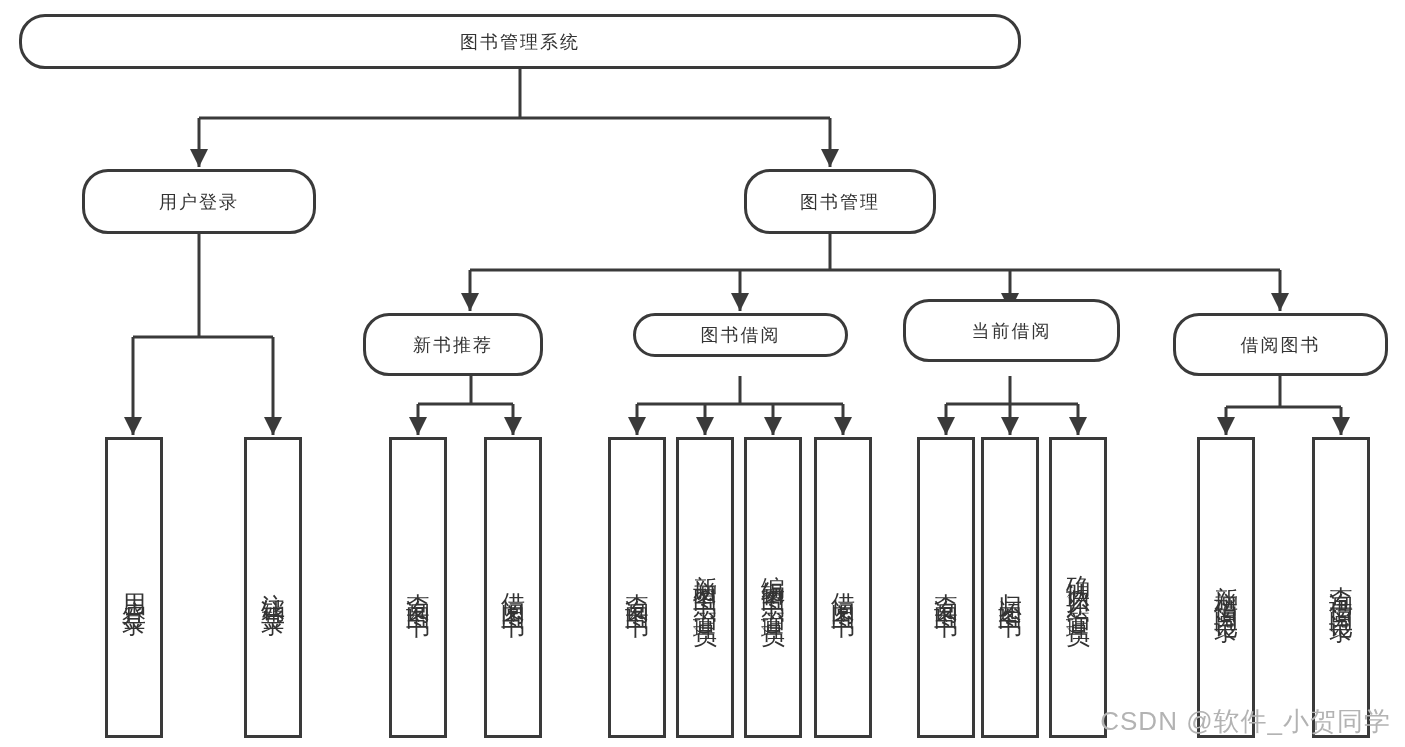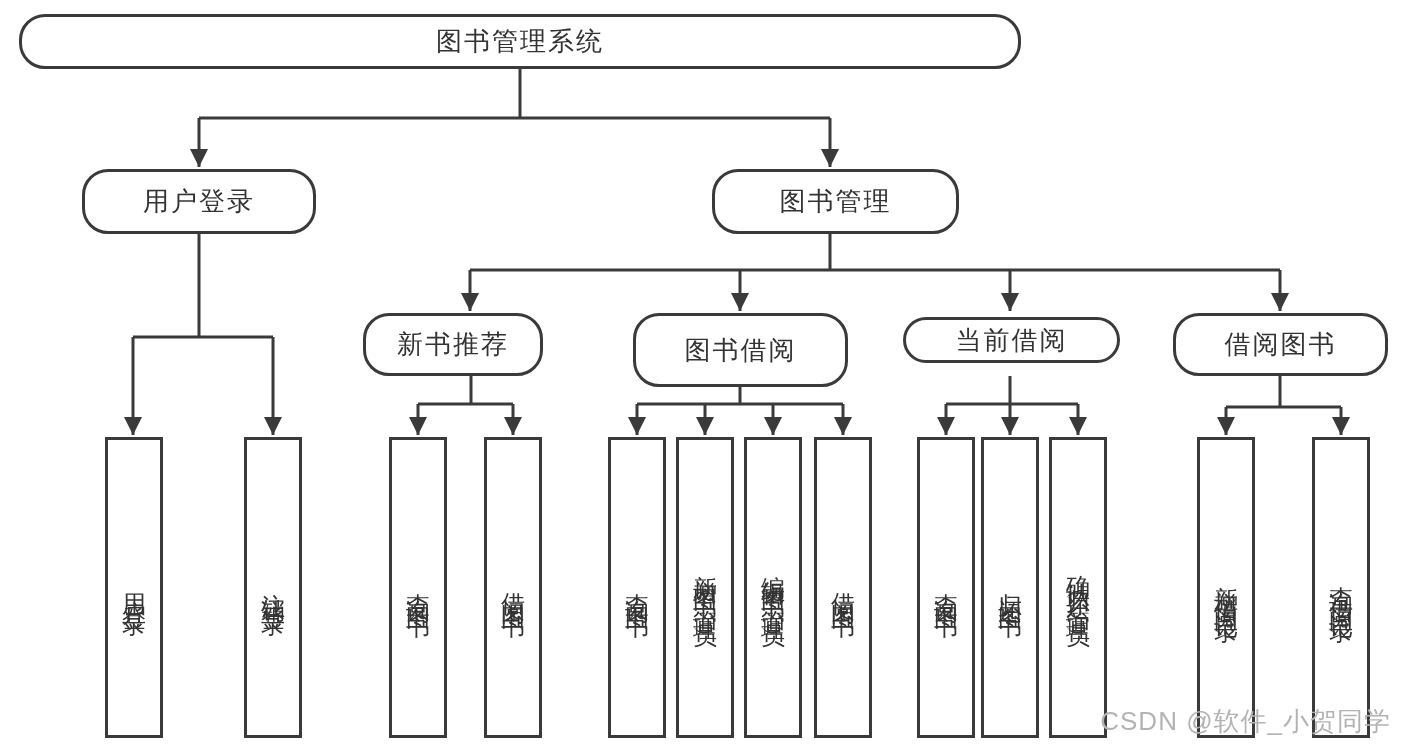--- a/index.html
+++ b/index.html
@@ -23,21 +23,21 @@
     position:absolute;
     box-sizing:border-box;
     border:3px solid var(--line,#3a3a3a);
     background:var(--box-background,#ffffff);
     display:flex;
     align-items:center;
     justify-content:center;
     color:var(--text,#333333);
   }
   .hnode{
-    font-size:26px;
+    font-size:18px;
     letter-spacing:2px;
     white-space:nowrap;
     border-radius:26px;
   }
   .vnode{
     width:58px;
     height:301px;
     font-size:24px;
   }
   .vtxt{
@@ -107,25 +107,25 @@
         <path d="M1280,376 V407 M1226,407 H1341"></path>
         <path d="M1226,407 V435" marker-end="url(#arr)"></path>
         <path d="M1341,407 V435" marker-end="url(#arr)"></path>
       </g>
     </g>
   </svg>
 
   <div class="node hnode" style="left:19px;top:14px;width:1002px;height:55px">图书管理系统</div>
 
   <div class="node hnode" style="left:82px;top:169px;width:234px;height:65px">用户登录</div>
-  <div class="node hnode" style="left:712px;top:169px;width:247px;height:65px">图书管理</div>
+  <div class="node hnode" style="left:744px;top:169px;width:192px;height:65px">图书管理</div>
 
   <div class="node hnode" style="left:363px;top:313px;width:180px;height:63px">新书推荐</div>
-  <div class="node hnode" style="left:633px;top:313px;width:215px;height:74px">图书借阅</div>
-  <div class="node hnode" style="left:903px;top:317px;width:217px;height:46px">当前借阅</div>
+  <div class="node hnode" style="left:633px;top:313px;width:215px;height:44px">图书借阅</div>
+  <div class="node hnode" style="left:903px;top:299px;width:217px;height:63px">当前借阅</div>
   <div class="node hnode" style="left:1173px;top:313px;width:215px;height:63px">借阅图书</div>
 
   <div class="node vnode" style="left:105px;top:437px">
     <span class="vtxt">用户登录</span>
   </div>
   <div class="node vnode" style="left:244px;top:437px">
     <span class="vtxt">注销登录</span>
   </div>
 
   <div class="node vnode" style="left:389px;top:437px">

